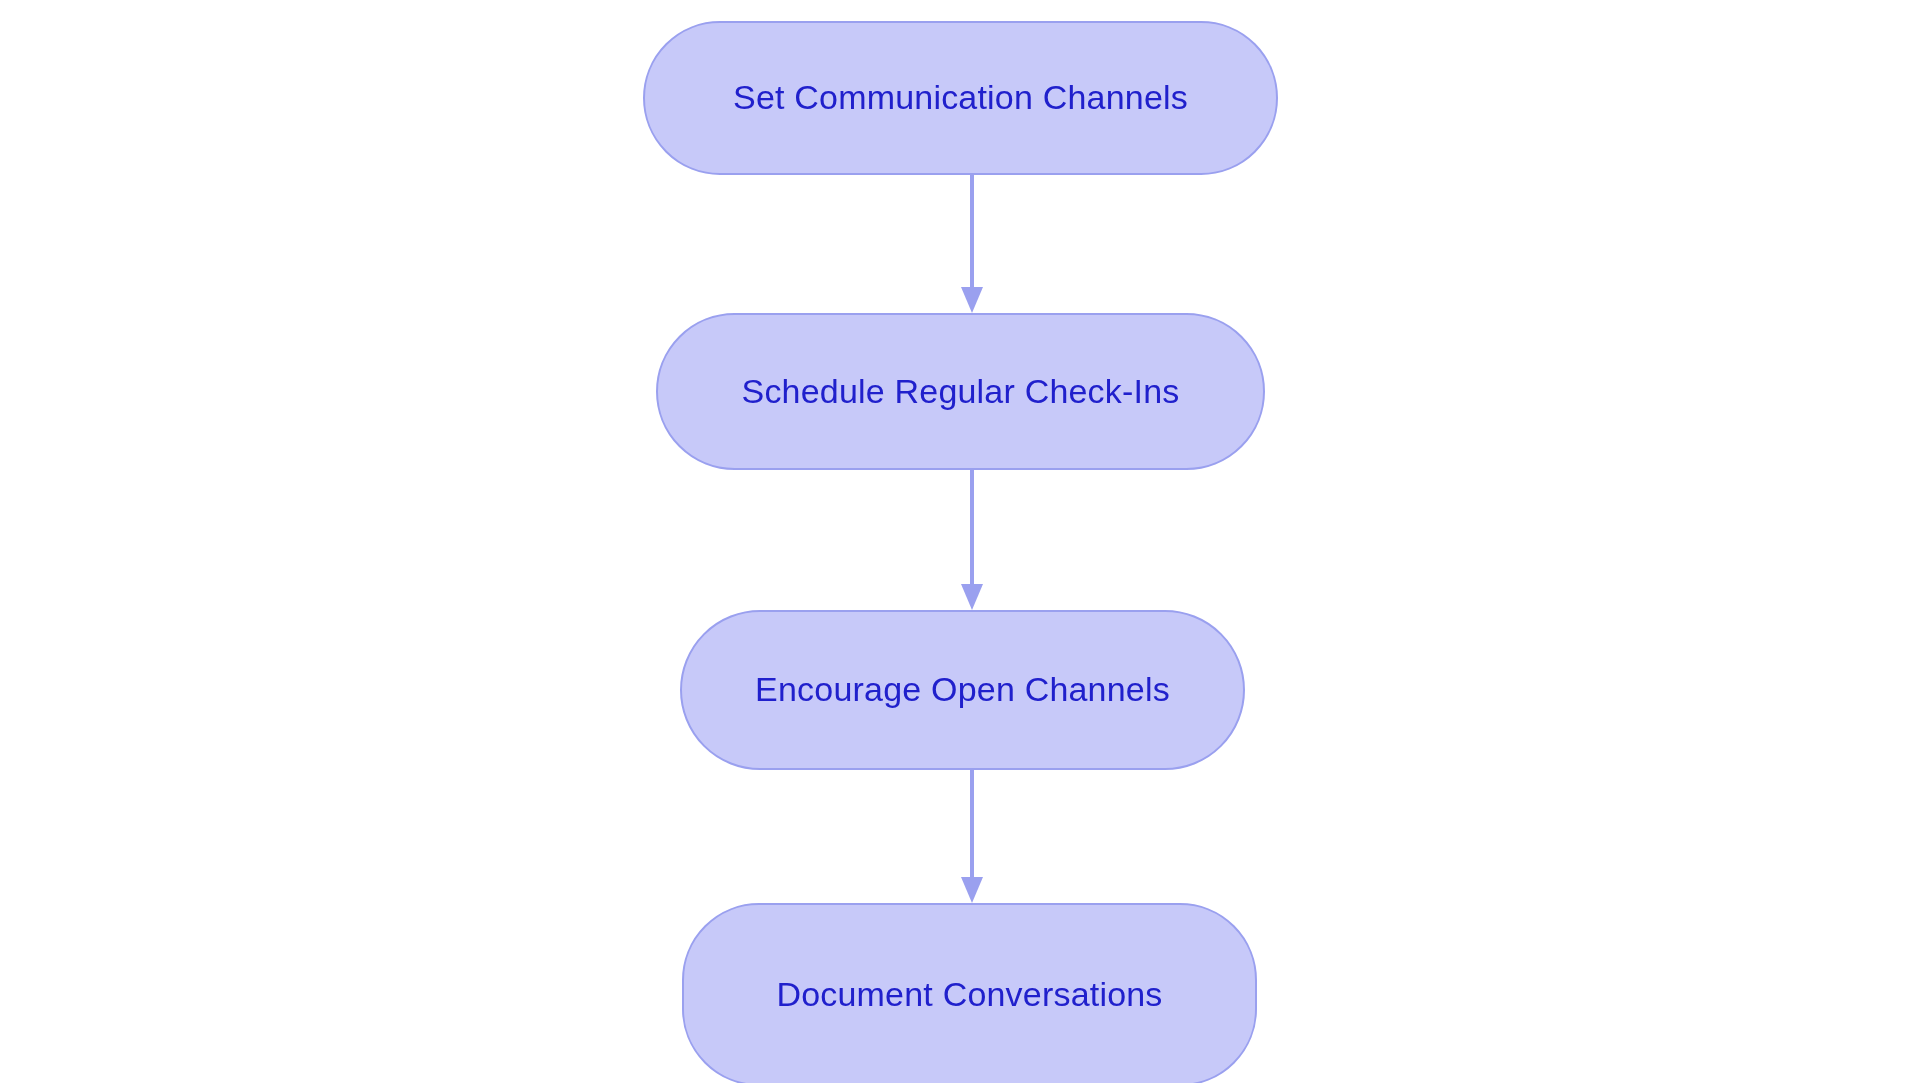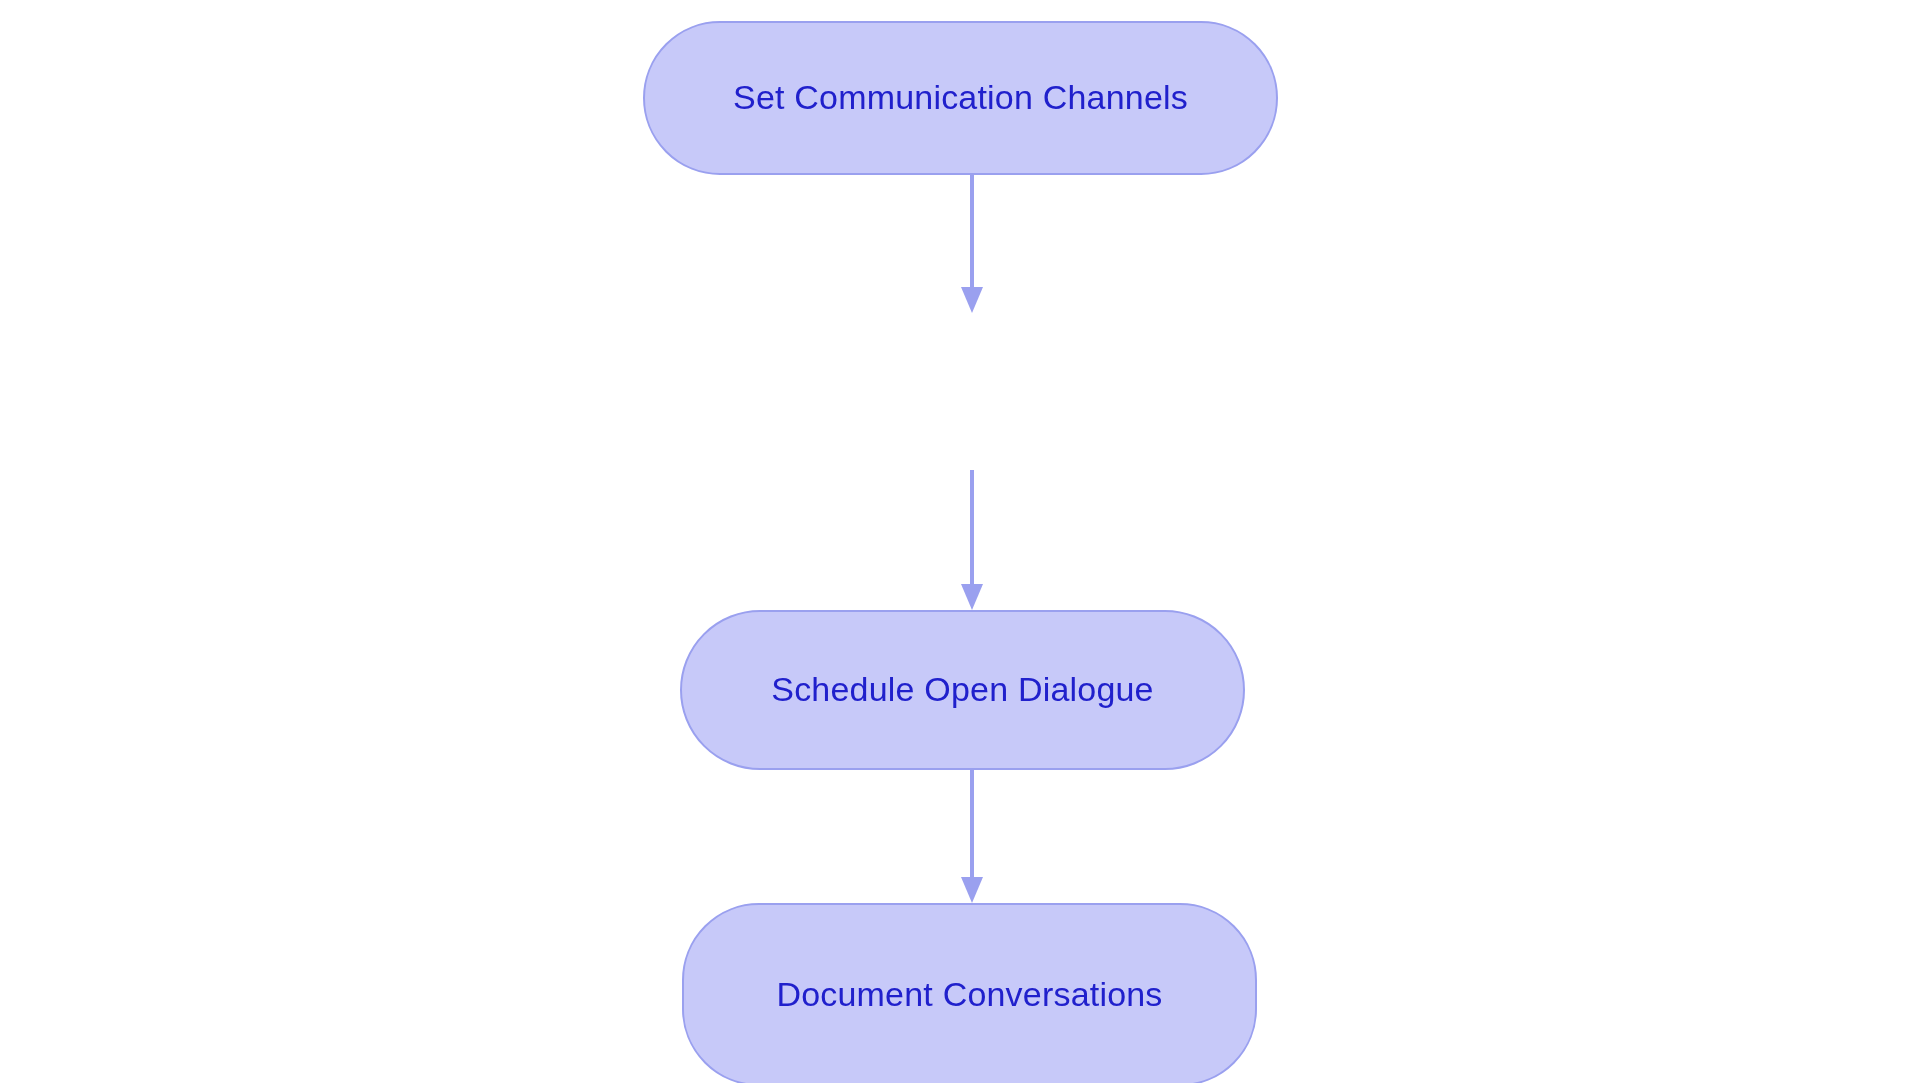--- a/index.html
+++ b/index.html
@@ -92,28 +92,31 @@
 
     <div class="node node-1">
       <span>Set Communication Channels</span>
     </div>
 
     <div class="connector connector-1">
       <div class="line"></div>
       <div class="head"></div>
     </div>
 
+    <div class="node node-2">
+      <span>Schedule Regular Check-Ins</span>
+    </div>
 
     <div class="connector connector-2">
       <div class="line"></div>
       <div class="head"></div>
     </div>
 
     <div class="node node-3">
-      <span>Schedule Open Dialogue</span>
+      <span>Encourage Open Channels</span>
     </div>
 
     <div class="connector connector-3">
       <div class="line"></div>
       <div class="head"></div>
     </div>
 
     <div class="node node-4">
       <span>Document Conversations</span>
     </div>

